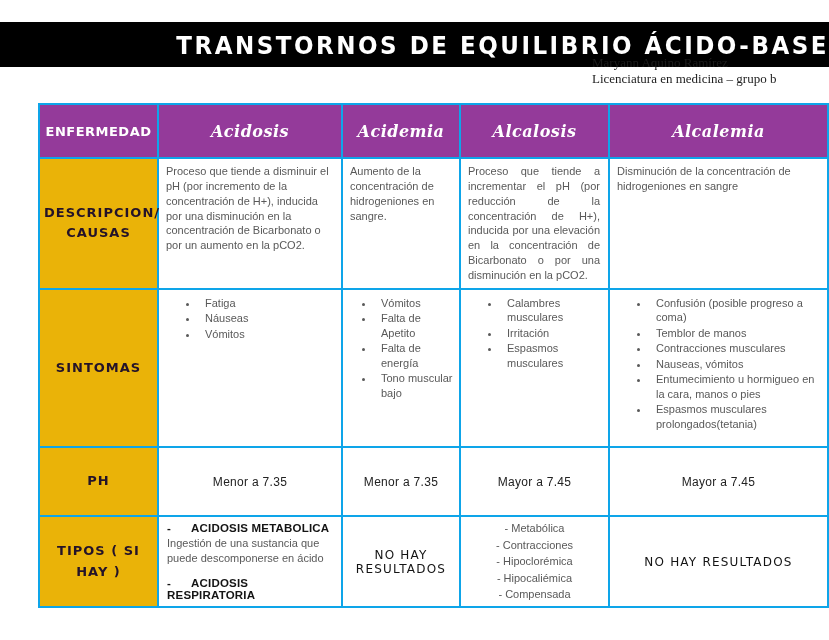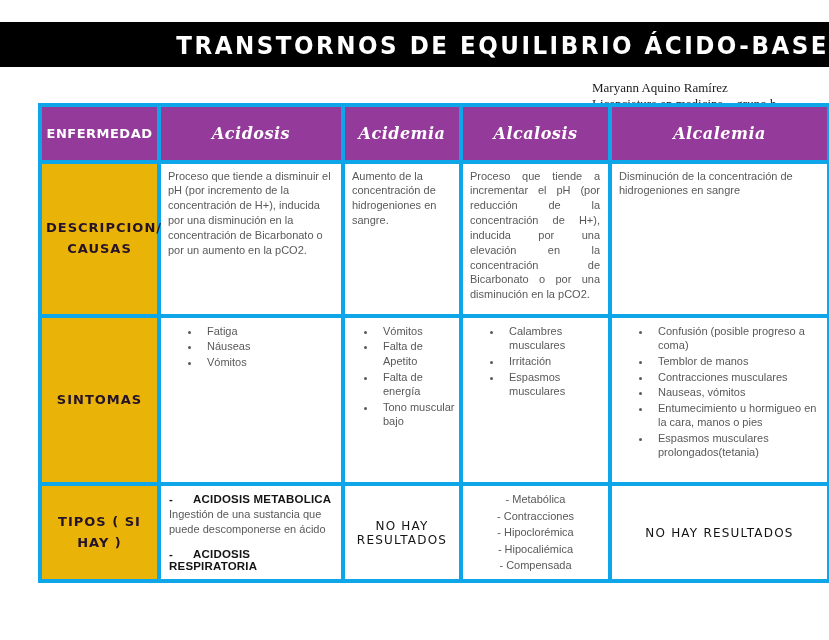--- a/index.html
+++ b/index.html
@@ -22,39 +22,39 @@
     font-family:"DejaVu Sans", sans-serif;
     font-weight:bold;
     font-size:23px;
     letter-spacing:2.5px;
     transform:scaleY(1.08);
     white-space:nowrap;
   }
 
   
   .author {
-    position:absolute; left:592px; top:80px; width:230px;
+    position:absolute; left:592px; top:55px; width:230px;
     font-family:"Liberation Serif", serif;
     font-size:13px; line-height:16px; color:#1c1c1c;
   }
 
   
   table.disorders {
     position:absolute; left:38px; top:103px;
     width:789px; height:480px;
     border-collapse:collapse;
     table-layout:fixed;
   }
   col.c-label     { width:119px; }
   col.c-acidosis  { width:184px; }
   col.c-acidemia  { width:118px; }
   col.c-alcalosis { width:149px; }
   col.c-alcalemia { width:219px; }
 
-  td, th { border:4px solid #0ea5e9; }
+  td, th { border:2px solid #0ea5e9; }
   table.disorders { border:2px solid #3f3f3f; }
 
   
   tr.head th {
     height:54px;
     background:#943a9a;
     color:#ffffff;
     vertical-align:middle;
     text-align:center;
   }
@@ -199,20 +199,27 @@
             <li>Confusión (posible progreso a coma)</li>
             <li>Temblor de manos</li>
             <li>Contracciones musculares</li>
             <li>Nauseas, vómitos</li>
             <li>Entumecimiento u hormigueo en la cara, manos o pies</li>
             <li>Espasmos musculares prolongados(tetania)</li>
           </ul>
     </td>
   </tr>
 
+  <tr class="r-ph">
+    <td class="rowlabel">PH</td>
+    <td class="ph">Menor a 7.35</td>
+    <td class="ph">Menor a 7.35</td>
+    <td class="ph">Mayor a 7.45</td>
+    <td class="ph">Mayor a 7.45</td>
+  </tr>
 
   <tr class="r-tipos">
     <td class="rowlabel">TIPOS ( SI HAY )</td>
     <td class="tipos">
       <div class="tipo-head">-      ACIDOSIS METABOLICA</div>
       <div class="tipo-desc">Ingestión de una sustancia que puede descomponerse en ácido</div>
       <div class="tipo-head">-      ACIDOSIS RESPIRATORIA</div>
     </td>
     <td class="nohay">NO HAY RESULTADOS</td>
     <td class="dashlist">

